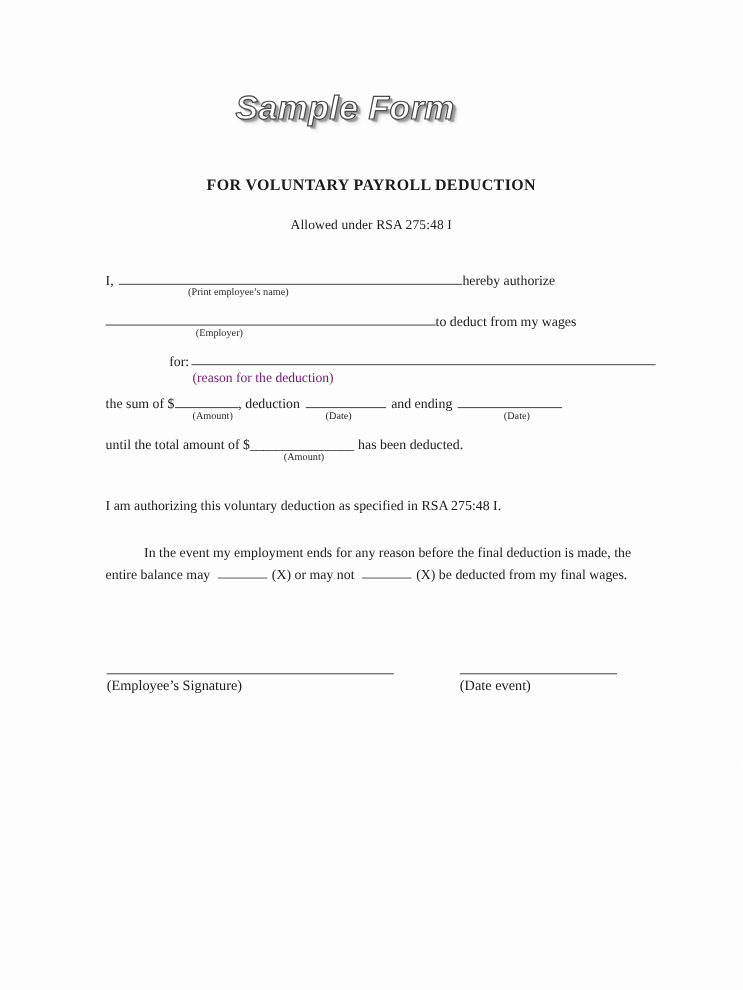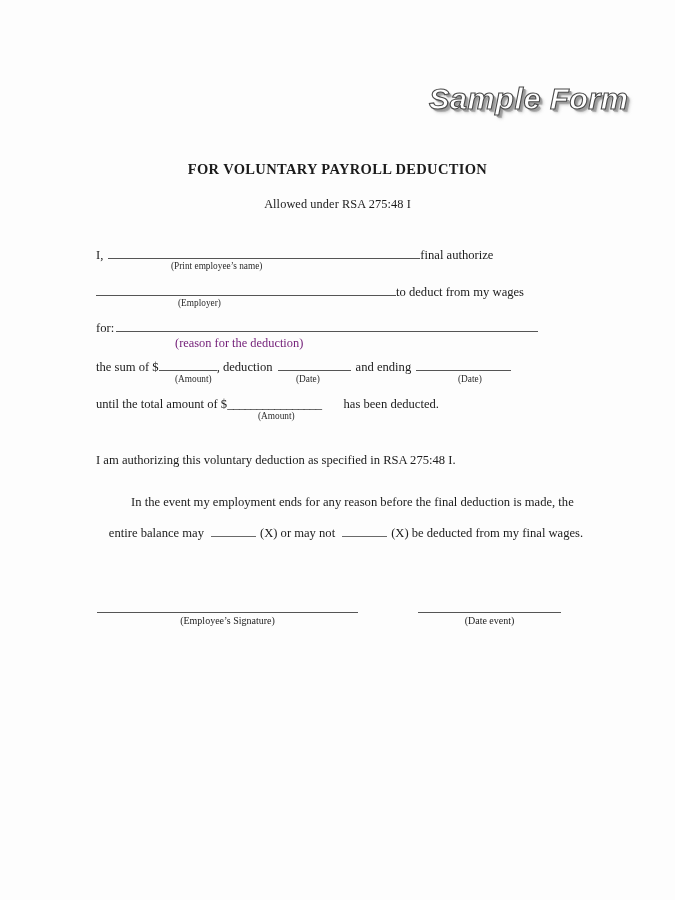--- a/index.html
+++ b/index.html
@@ -23,21 +23,21 @@
     height: 900px;
     background: #fdfdfd;
   }
 
   
   .wordart-wrap {
     position: absolute;
     left: 0;
     top: 82px;
     width: 627px;
-    text-align: right;
+    text-align: center;
   }
   .wordart {
     display: inline-block;
     font-family: "Liberation Sans", "DejaVu Sans", sans-serif;
     font-size: 30px;
     font-weight: bold;
     font-style: italic;
     letter-spacing: 0.5px;
     color: #ffffff;
     -webkit-text-stroke: 1.1px #4a4a4a;
@@ -109,71 +109,70 @@
   }
 
   
   .sig-line {
     position: absolute;
     border-bottom: 1px solid #555;
     height: 0;
   }
   .sig-label {
     position: absolute;
-    font-size: 10px;
-    text-align: center;
+    font-size: 13px;
     white-space: nowrap;
   }
 </style>
 </head>
 <body>
 
 <div class="page">
 
   <div class="wordart-wrap">
     <span class="wordart">Sample Form</span>
   </div>
 
   <div class="heading-block">
     <div class="h-main">FOR VOLUNTARY PAYROLL DEDUCTION</div>
     <div class="h-sub">Allowed under RSA 275:48 I</div>
   </div>
 
   <div class="row" style="top:248px;">
-    <span class="txt">I,</span><span class="rule" style="width:312px; margin-left:5px;"></span><span class="txt">final authorize</span>
+    <span class="txt">I,</span><span class="rule" style="width:312px; margin-left:5px;"></span><span class="txt">hereby authorize</span>
   </div>
   <div class="caption" style="left:171px; top:261px;">(Print employee’s name)</div>
 
   <div class="row" style="top:285px;">
     <span class="rule" style="width:300px;"></span><span class="txt">to deduct from my wages</span>
   </div>
   <div class="caption" style="left:178px; top:298px;">(Employer)</div>
 
-  <div class="row" style="top:321px;">
+  <div class="row" style="top:321px;text-align:right;">
     <span class="txt">for:</span><span class="rule" style="width:422px; margin-left:2px;"></span>
   </div>
   <div class="caption-reg" style="left:175px; top:336px;">(reason for the deduction)</div>
 
   <div class="row" style="top:360px;">
     <span class="txt">the sum of $</span><span class="rule" style="width:58px;"></span><span class="txt">, deduction</span><span class="rule" style="width:73px; margin-left:5px; margin-right:5px;"></span><span class="txt">and ending</span><span class="rule" style="width:95px; margin-left:5px;"></span>
   </div>
   <div class="caption" style="left:175px; top:374px;">(Amount)</div>
   <div class="caption" style="left:296px; top:374px;">(Date)</div>
   <div class="caption" style="left:458px; top:374px;">(Date)</div>
 
   <div class="row" style="top:397px;">
-    <span class="txt">until the total amount of $</span><span class="txt uscore">________________</span><span class="txt" style="margin-left:22px;font-family:Liberation Serif, serif;">has been deducted.</span>
+    <span class="txt">until the total amount of $</span><span class="txt uscore">________________</span><span class="txt" style="margin-left:4px;font-family:Liberation Serif, serif;">has been deducted.</span>
   </div>
   <div class="caption" style="left:258px; top:411px;">(Amount)</div>
 
   <div class="row" style="top:453px;">I am authorizing this voluntary deduction as specified in RSA 275:48 I.</div>
 
   <div class="row" style="top:495px;margin-left:35px;">In the event my employment ends for any reason before the final deduction is made, the</div>
 
-  <div class="row" style="top:526px;text-align:center;">
+  <div class="row" style="top:515px;">
     <span class="txt">entire balance may</span><span class="rule-thin" style="width:45px; margin-left:7px; margin-right:4px;"></span><span class="txt">(X) or may not</span><span class="rule-thin" style="width:45px; margin-left:7px; margin-right:4px;"></span><span class="txt">(X) be deducted from my final wages.</span>
   </div>
 
   <div class="sig-line" style="left:97px; top:612px; width:261px;"></div>
   <div class="sig-label" style="left:97px; top:615px; width:261px;">(Employee’s Signature)</div>
 
   <div class="sig-line" style="left:418px; top:612px; width:143px;"></div>
   <div class="sig-label" style="left:418px; top:615px; width:143px;">(Date event)</div>
 
 </div>

